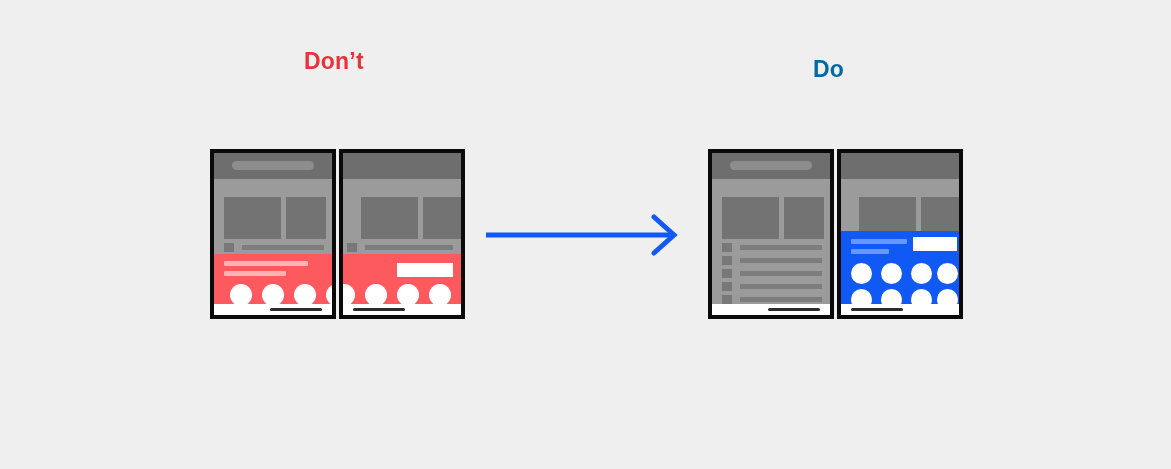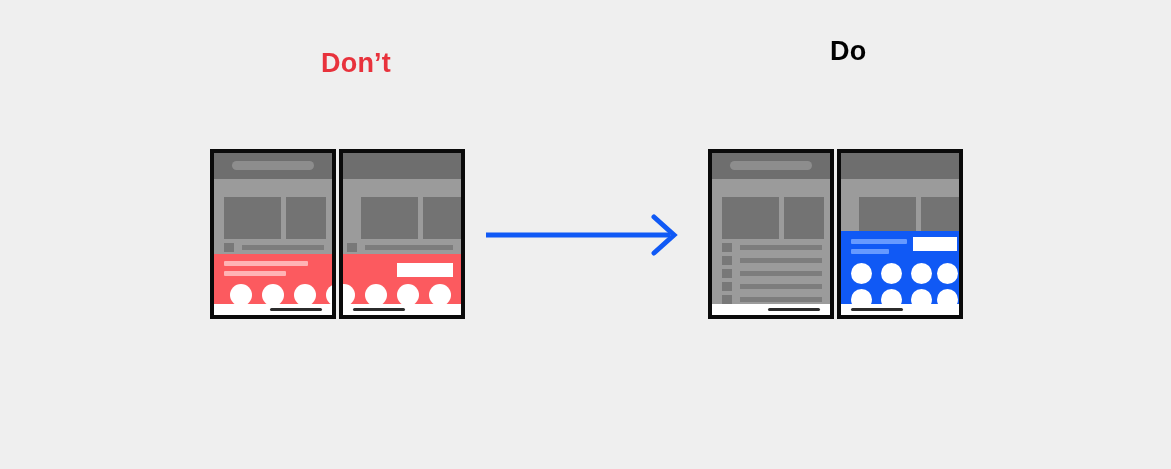--- a/index.html
+++ b/index.html
@@ -16,35 +16,34 @@
   }
 
   .canvas {
     position: absolute;
     inset: 0;
   }
 
   
   .caption {
     position: absolute;
-    font-size: 27px;
+    font-size: 23px;
     font-weight: bold;
     letter-spacing: 0.2px;
     white-space: nowrap;
-    margin-left: 17px;
   }
   .caption-dont {
     left: 304px;
     top: 48px;
     color: #e8323c;
   }
   .caption-do {
     left: 813px;
-    top: 36px;
-    color: #000000;
+    top: 56px;
+    color: #0369a1;
   }
 
   
   .device-group {
     position: absolute;
     display: flex;
     align-items: flex-start;
   }
   .group-dont { left: 210px; top: 149px; }
   .group-do   { left: 708px; top: 149px; }

